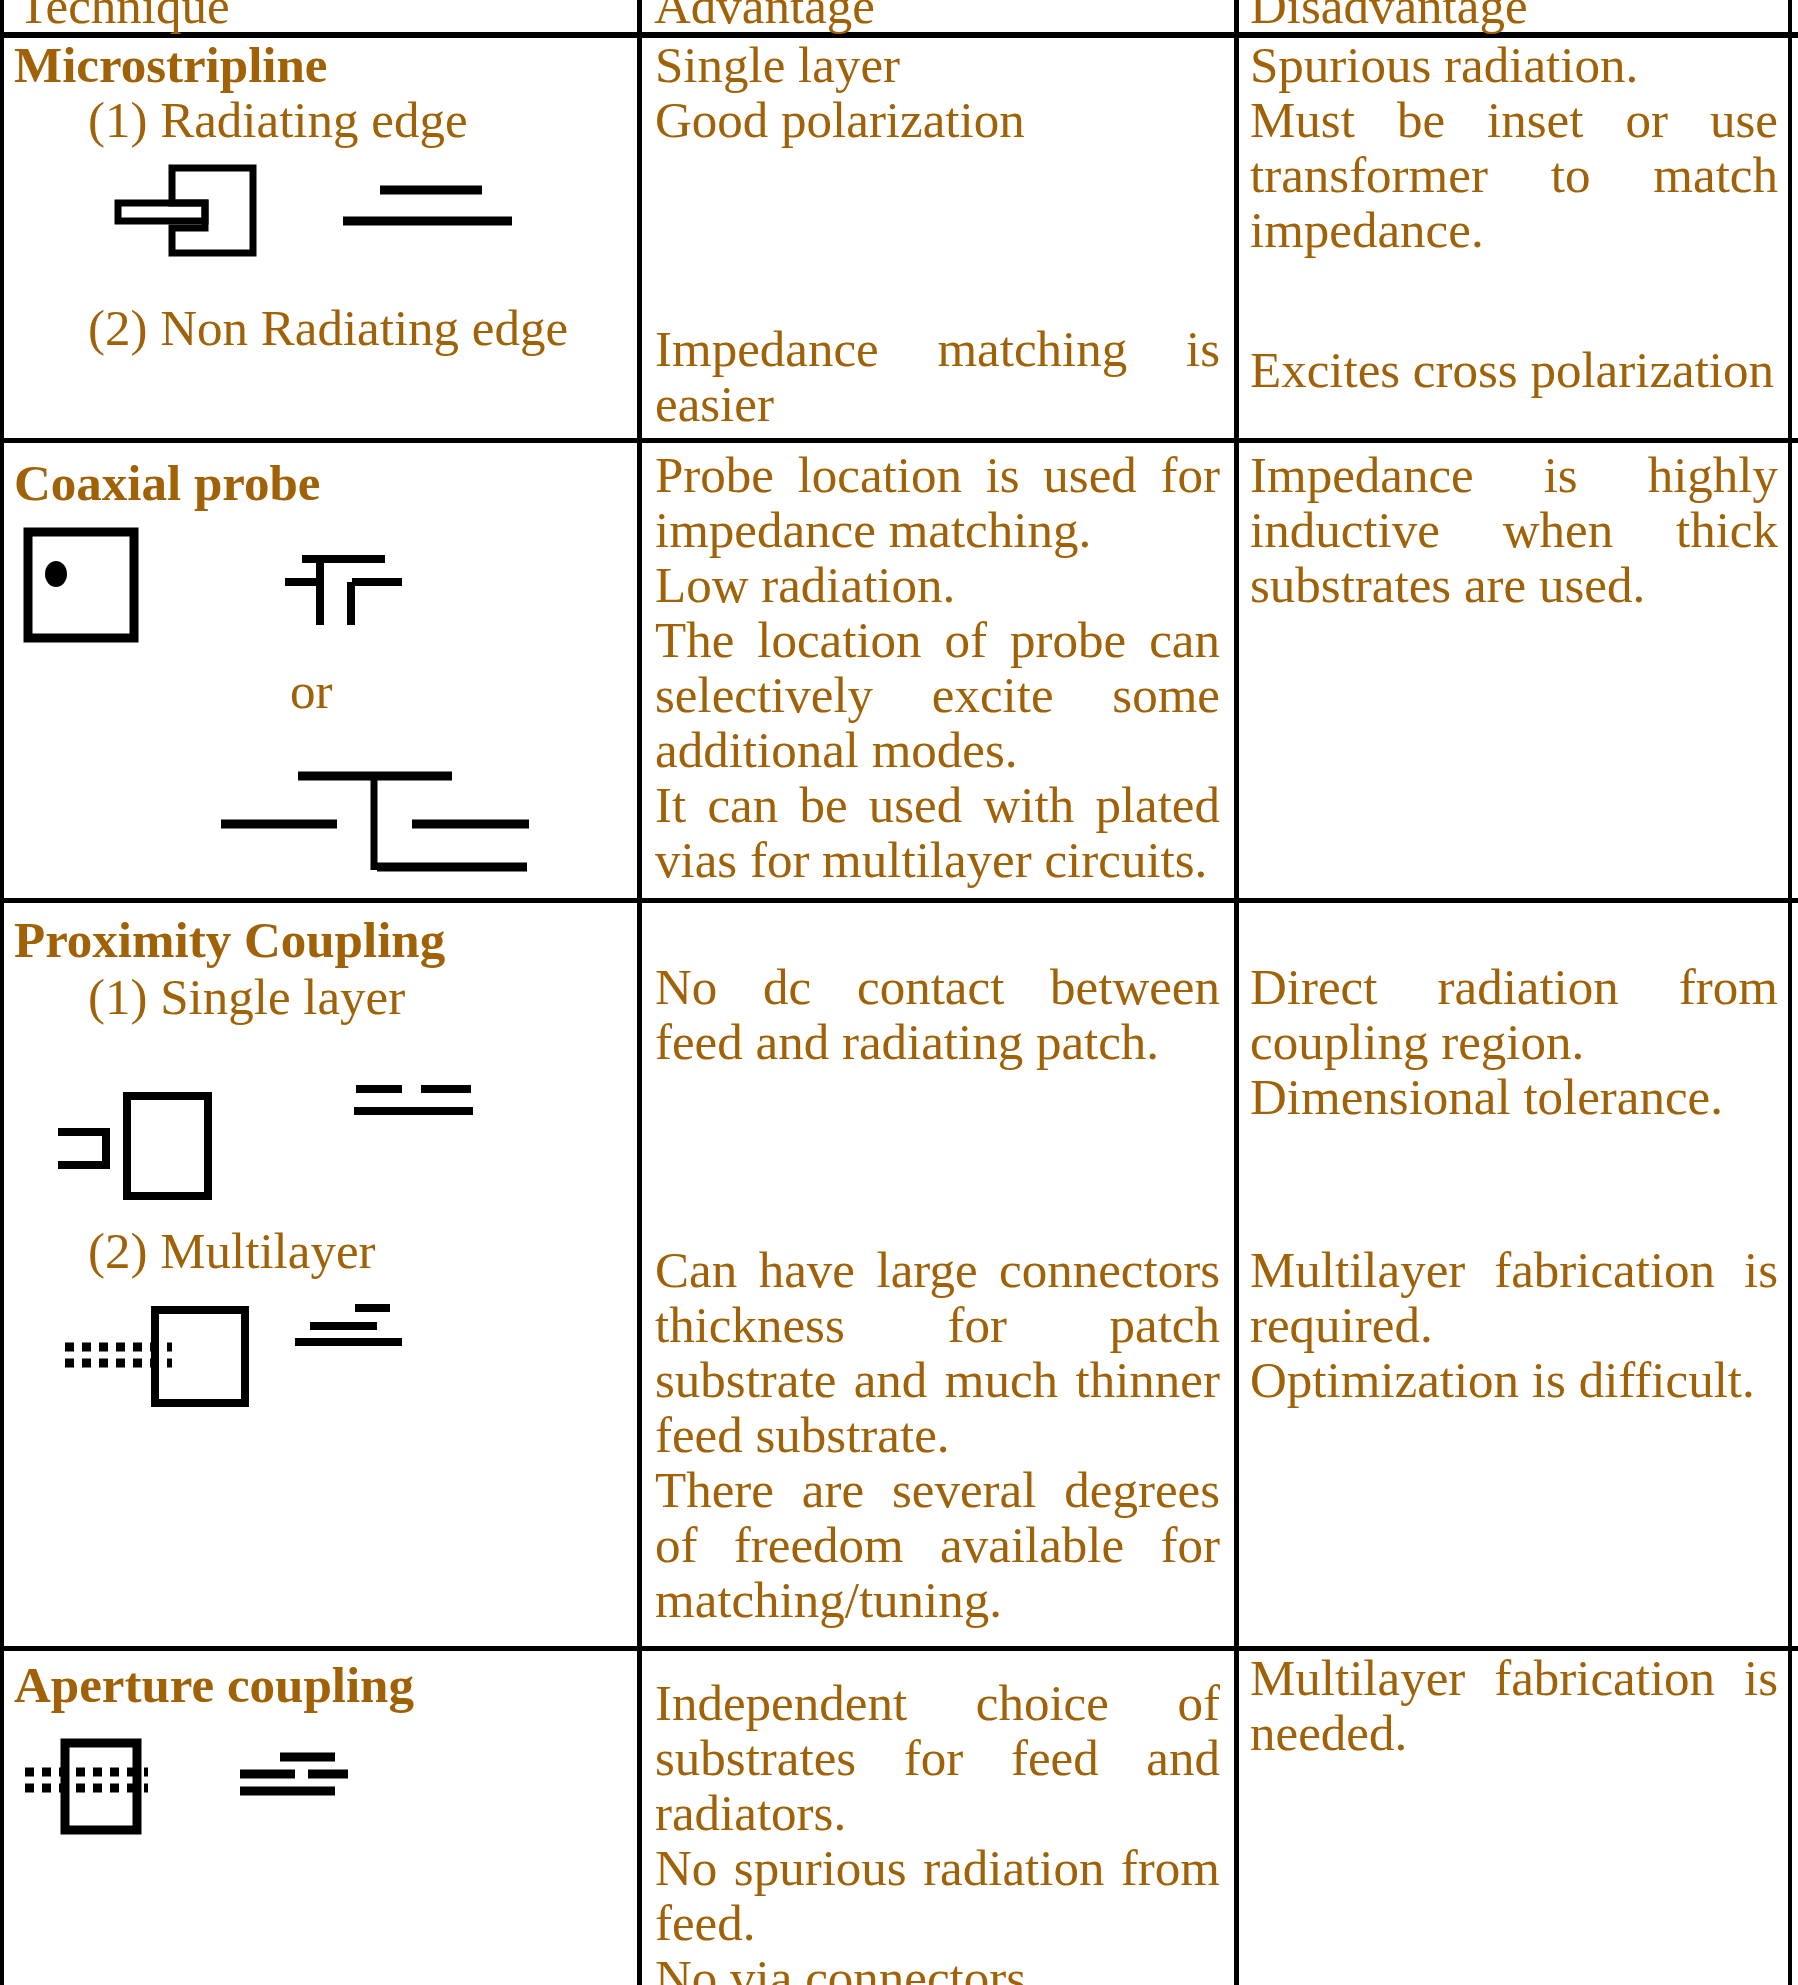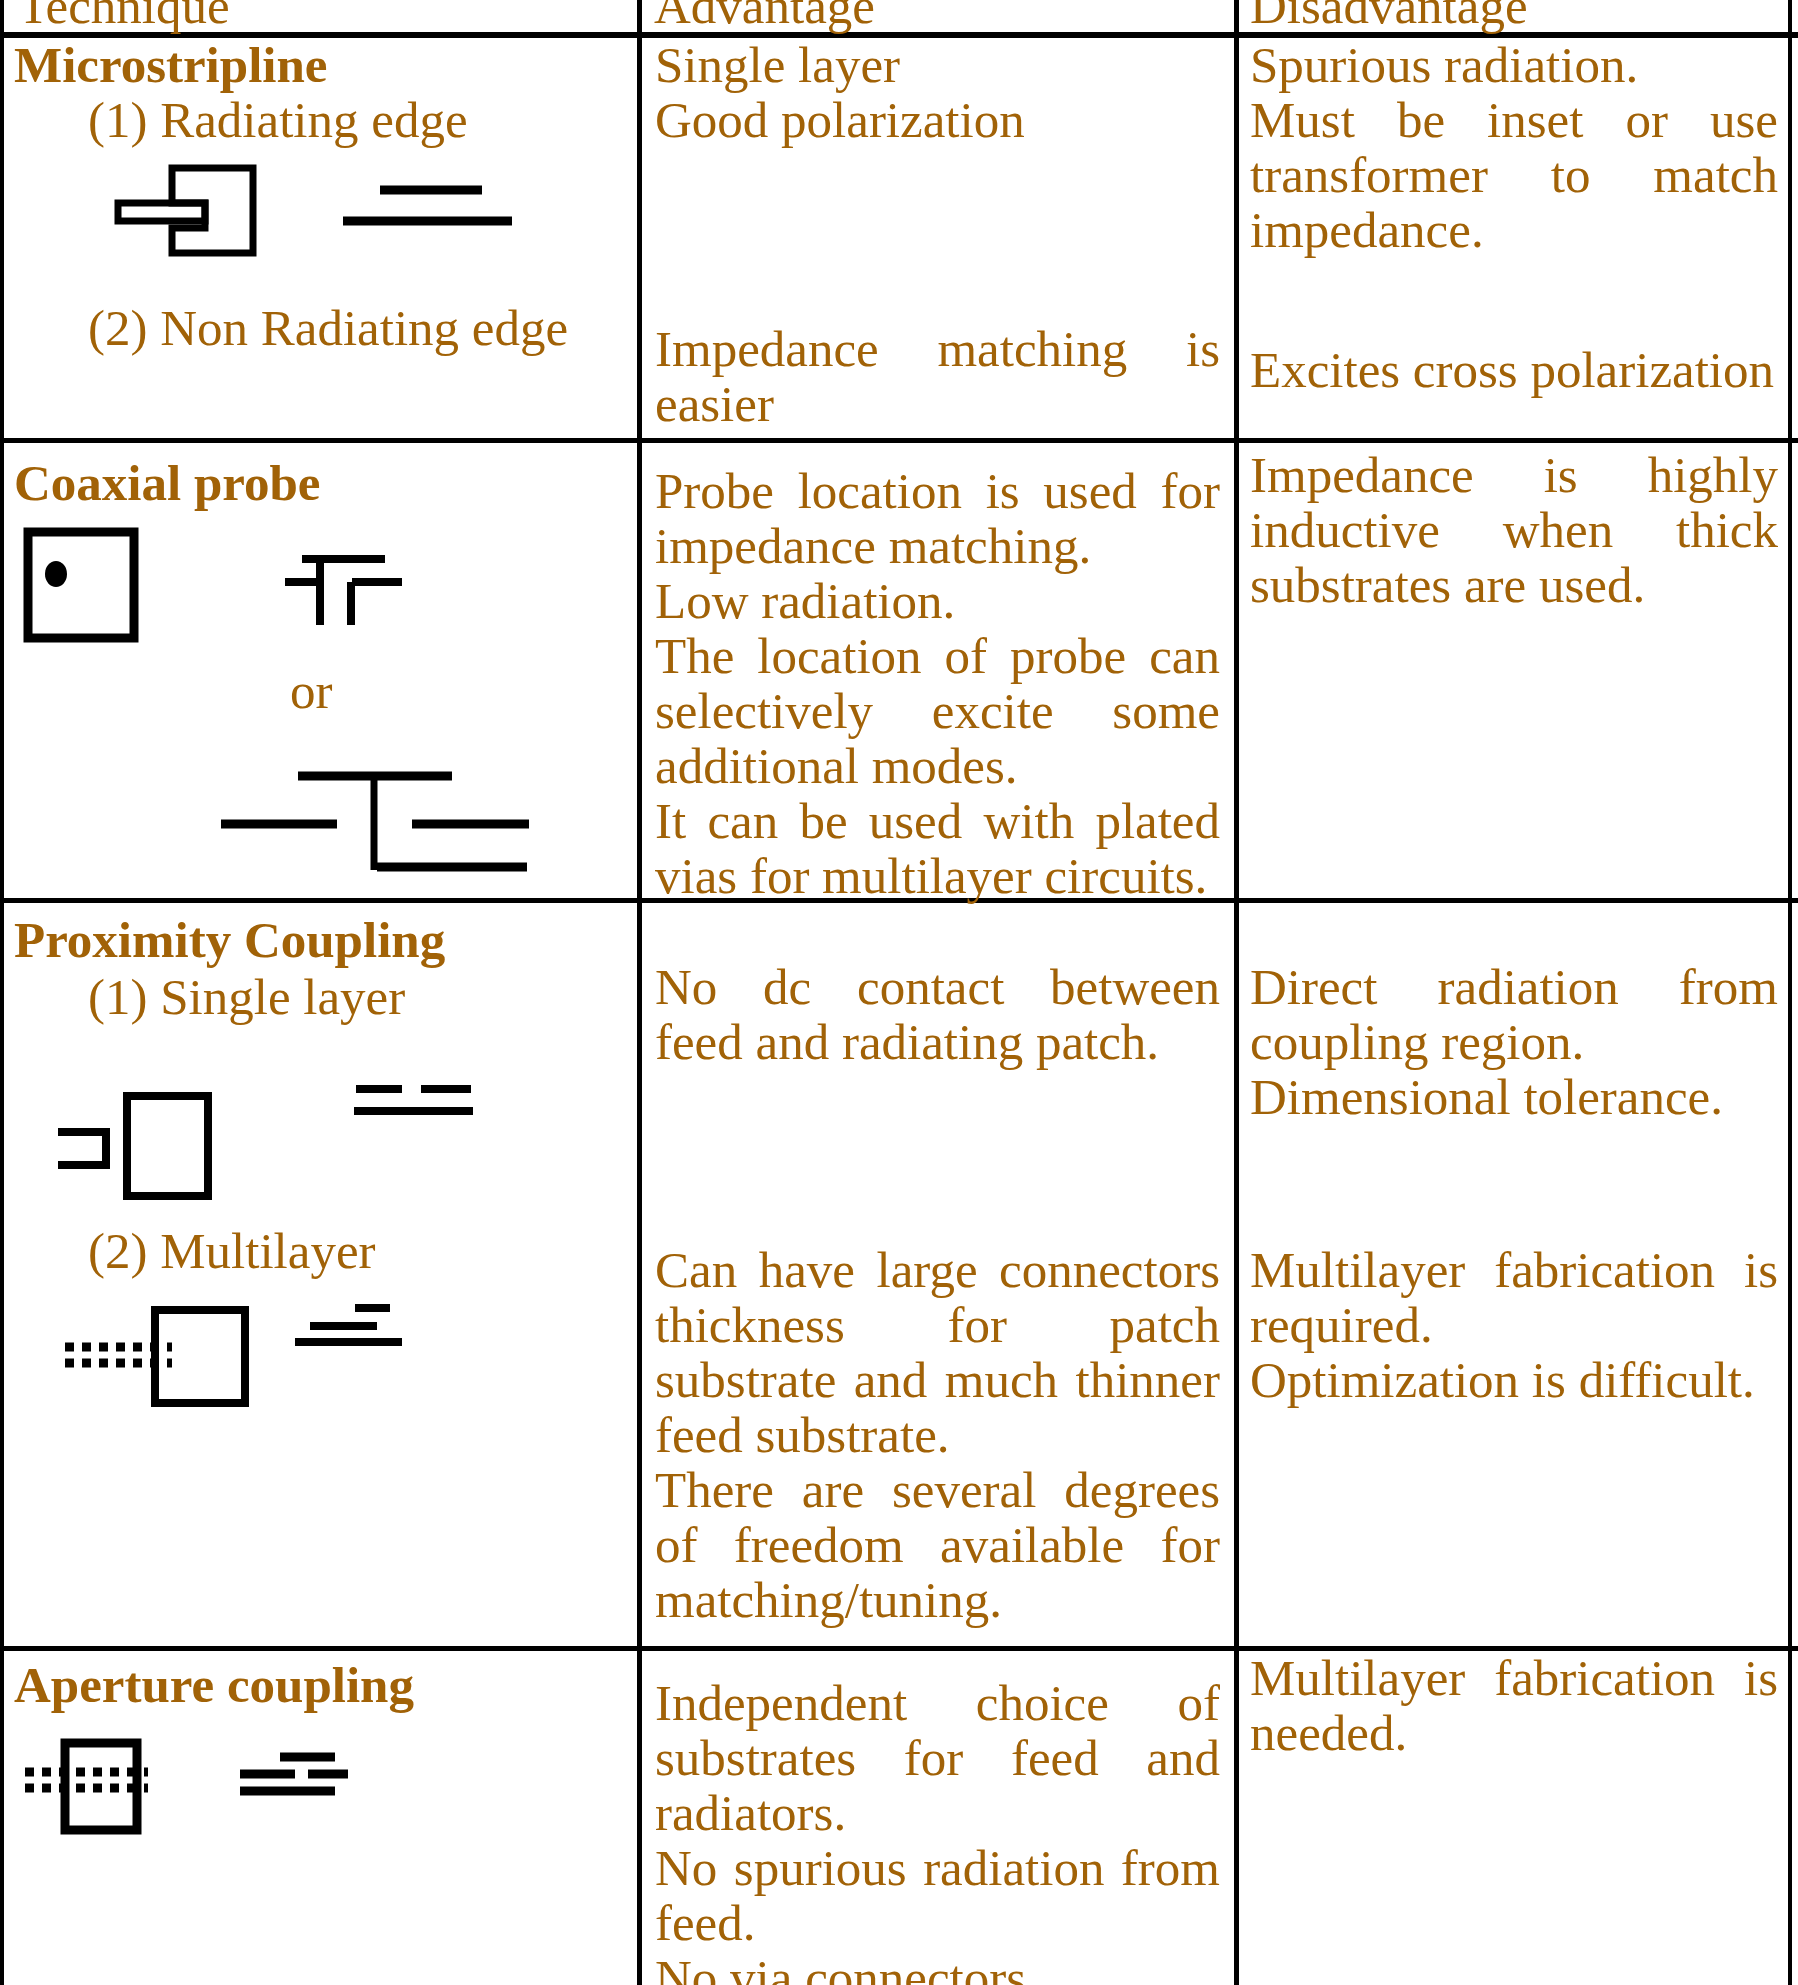--- a/index.html
+++ b/index.html
@@ -84,21 +84,21 @@
     <g>
       <line class="ln" stroke-width="9" x1="283" y1="316" x2="437" y2="316"></line>
       <line class="ln" stroke-width="7" x1="359" y1="316" x2="359" y2="410"></line>
       <line class="ln" stroke-width="9" x1="206" y1="364" x2="322" y2="364"></line>
       <line class="ln" stroke-width="9" x1="397" y1="364" x2="514" y2="364"></line>
       <line class="ln" stroke-width="9" x1="362" y1="407" x2="512" y2="407"></line>
     </g>
   </svg>
   <div class="tblock nowrap" style="left:290px;top:664px;">or</div>
 
-  <div class="tblock just" style="left:655px;top:464px;width:565px;">
+  <div class="tblock just" style="left:655px;top:448px;width:565px;">
     <p>Probe location is used for impedance matching.</p>
     <p>Low radiation.</p>
     <p>The location of probe can selectively excite some additional modes.</p>
     <p>It can be used with plated vias for multilayer circuits.</p>
   </div>
 
   <div class="tblock just" style="left:1250px;top:448px;width:528px;">Impedance is highly inductive when thick substrates are used.</div>
 
   <div class="tblock bold nowrap" style="left:14px;top:913px;">Proximity Coupling</div>
   <div class="tblock nowrap" style="left:88px;top:970px;">(1) Single layer</div>

